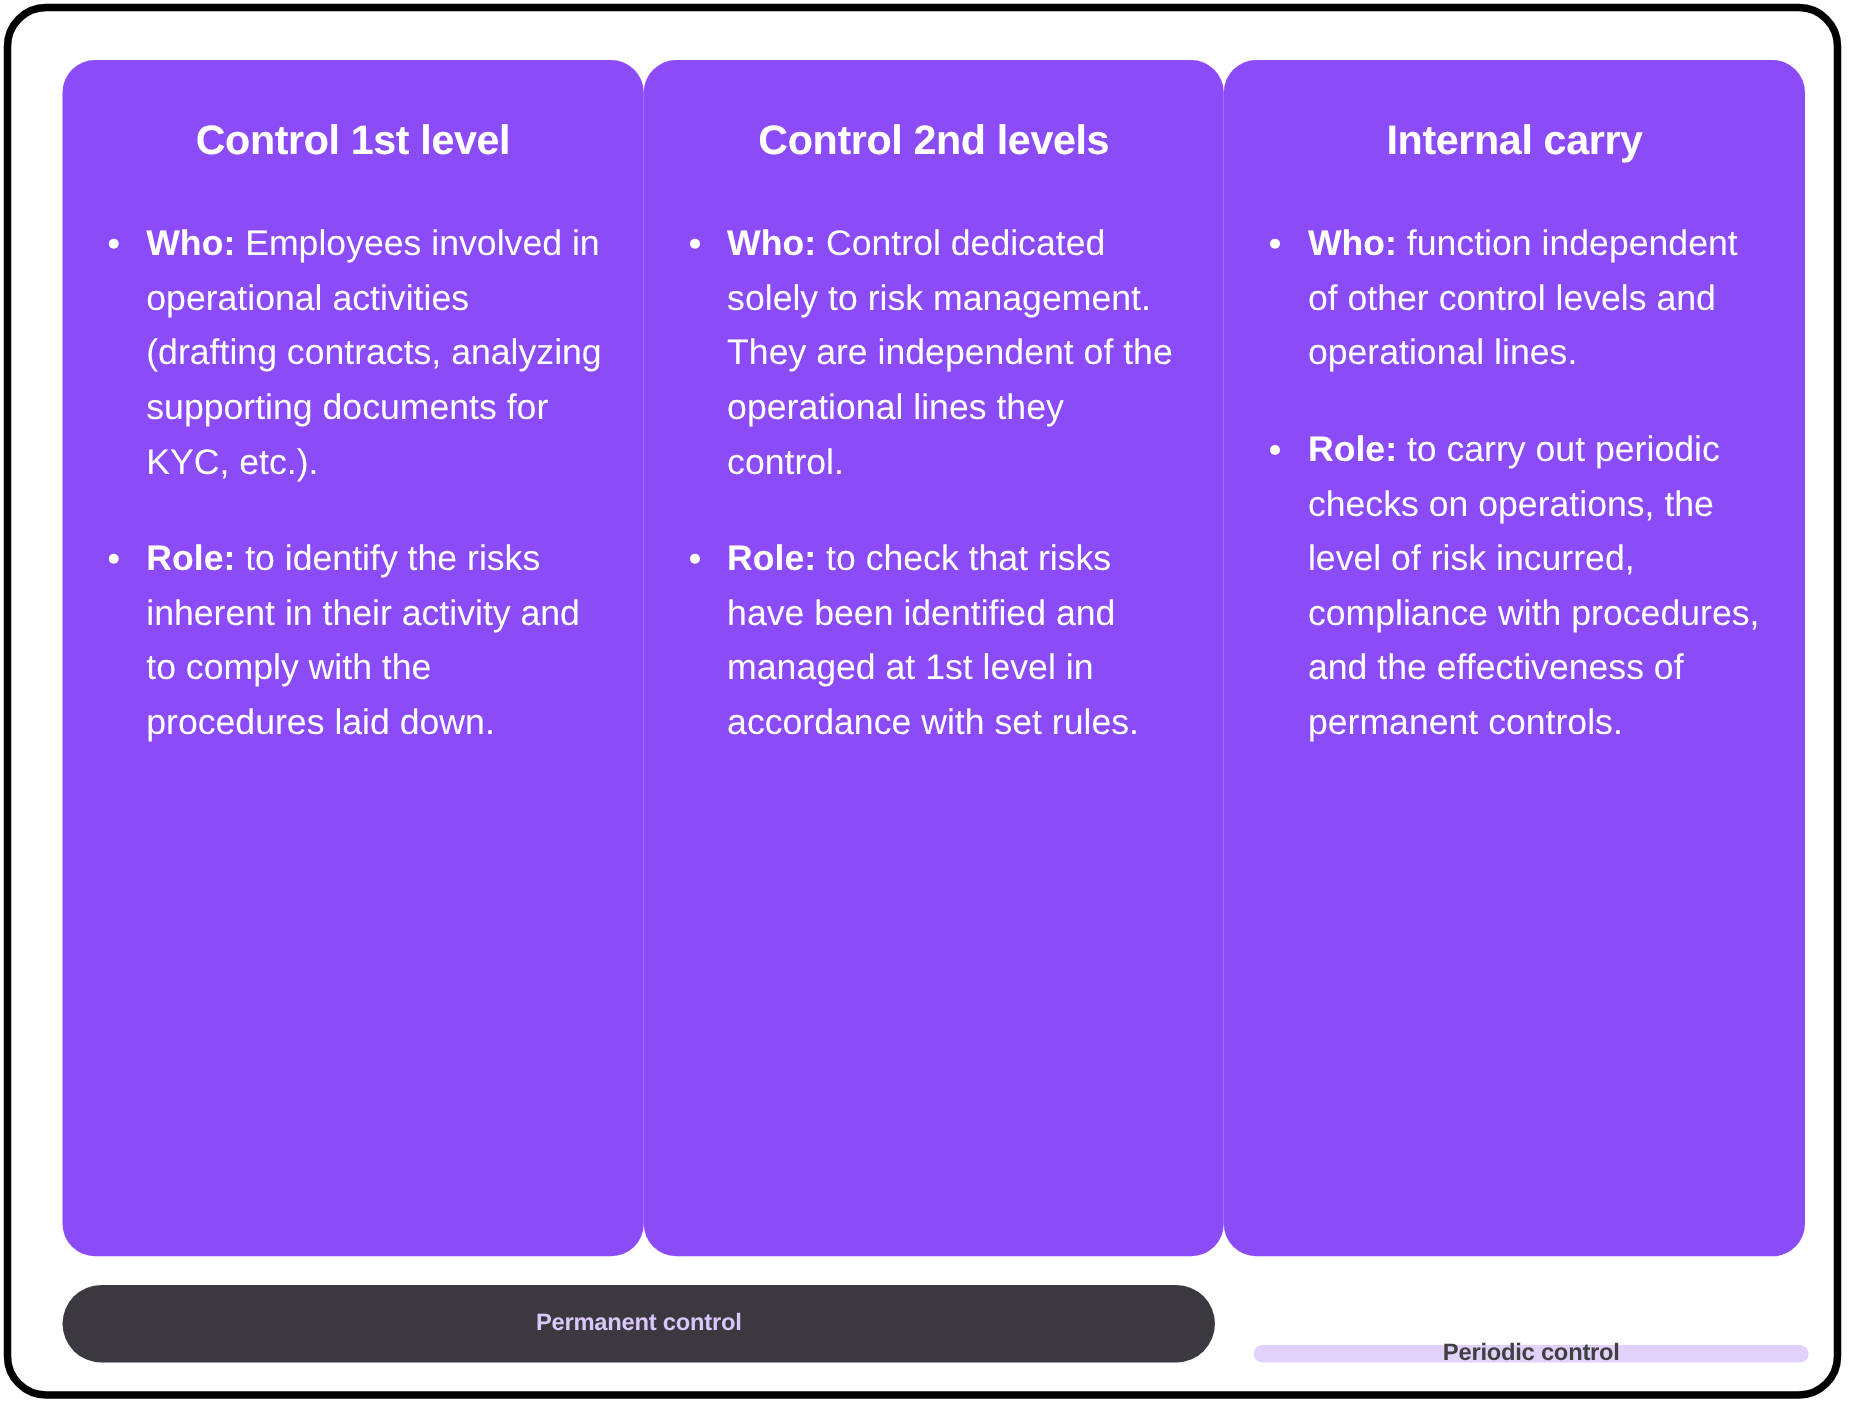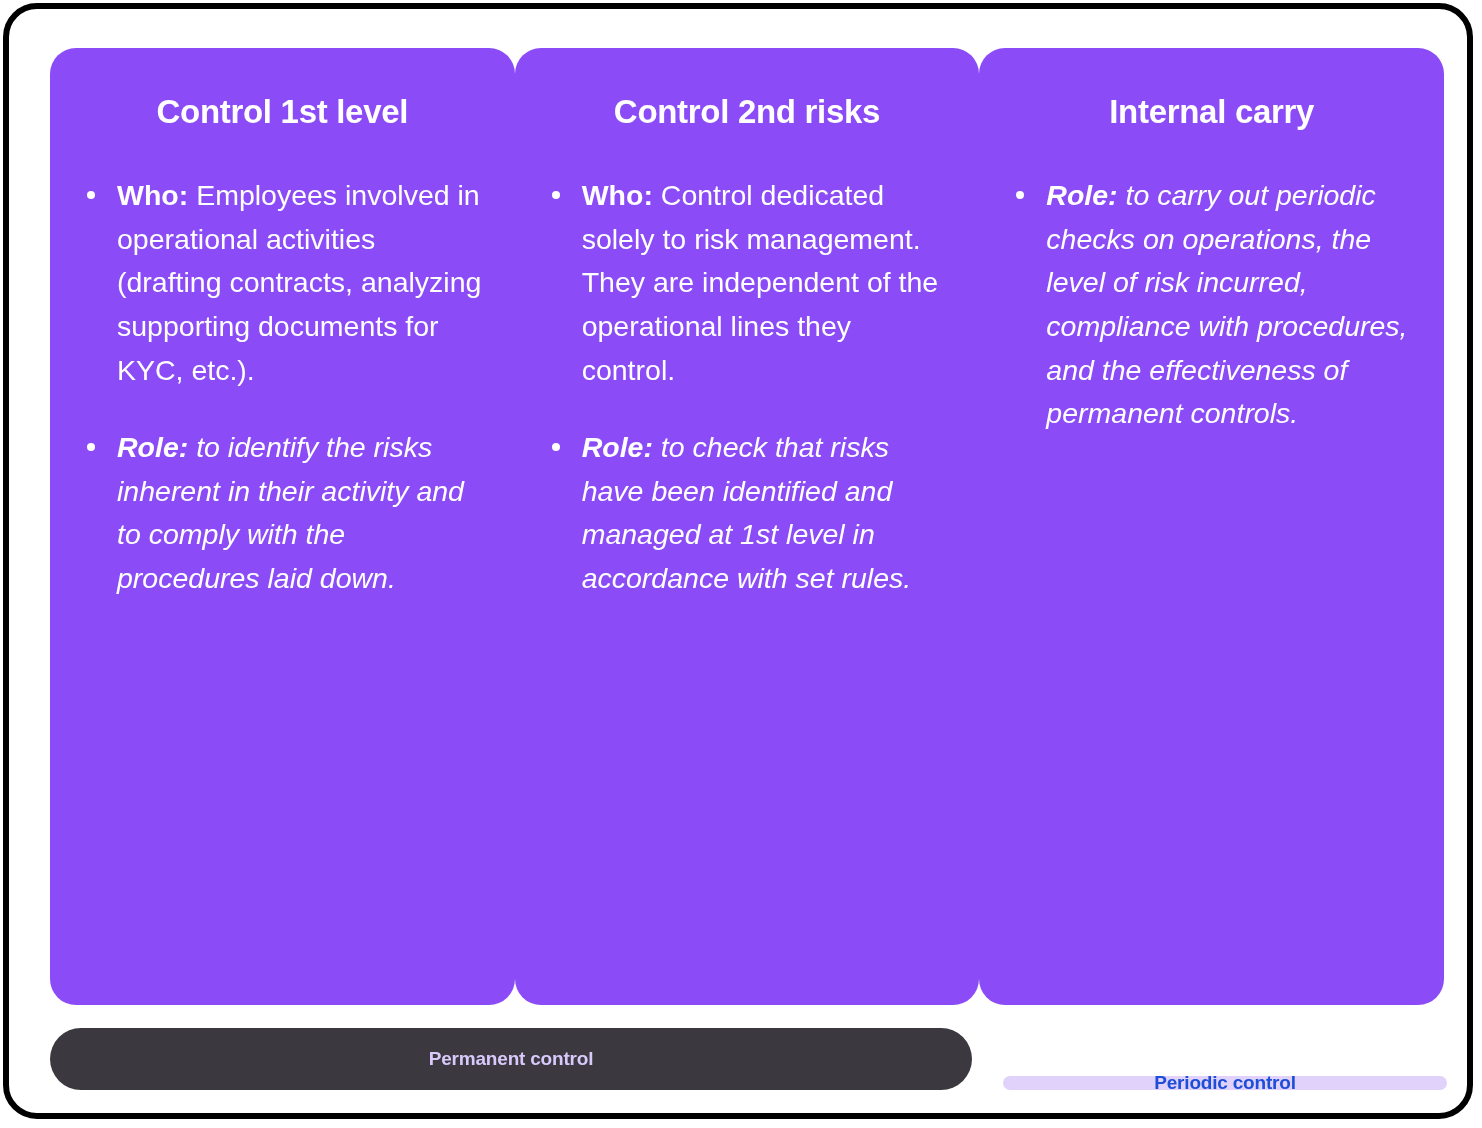--- a/index.html
+++ b/index.html
@@ -61,21 +61,21 @@
   }
 
   .bullet {
     position: relative;
     color: #ffffff;
     font-size: 28.5px;
     line-height: 1.53;
     padding-left: 39px;
     margin-bottom: 34px;
   }
-  .bullet:last-child { margin-bottom: 0; font-style: italic; }
+  .bullet:last-child { margin-bottom: 0; }
 
   .bullet .dot {
     position: absolute;
     left: 9px;
     top: 17px;
     width: 8px;
     height: 8px;
     border-radius: 50%;
     background: #ffffff;
   }
@@ -107,21 +107,21 @@
 
   .pill-permanent {
     width: 922px;
     background: #3b393f;
     color: #d9c8fb;
   }
 
   .pill-periodic {
     flex: 1 1 0;
     background: #e0d2fb;
-    color: #1d4ed8;
+    color: #404040;
     margin-top: 48px;
   }
 </style>
 </head>
 <body>
 
 <div class="frame">
 
   <div class="cards-row">
 
@@ -133,38 +133,42 @@
           <span class="lead">Who:</span><span> Employees involved in operational activities (drafting contracts, analyzing supporting documents for KYC, etc.).</span>
         </li>
         <li class="bullet">
           <span class="dot"></span>
           <span class="lead">Role:</span><span> to identify the risks inherent in their activity and to comply with the procedures laid down.</span>
         </li>
       </ul>
     </div>
 
     <div class="card">
-      <div class="card-title">Control 2nd risks</div>
+      <div class="card-title">Control 2nd levels</div>
       <ul class="bullets">
         <li class="bullet">
           <span class="dot"></span>
           <span class="lead">Who:</span><span> Control dedicated solely to risk management. They are independent of the operational lines they control.</span>
         </li>
         <li class="bullet">
           <span class="dot"></span>
           <span class="lead">Role:</span><span> to check that risks have been identified and managed at 1st level in accordance with set rules.</span>
         </li>
       </ul>
     </div>
 
     <div class="card">
       <div class="card-title">Internal carry</div>
       <ul class="bullets">
         <li class="bullet">
           <span class="dot"></span>
+          <span class="lead">Who:</span><span> function independent of other control levels and operational lines.</span>
+        </li>
+        <li class="bullet">
+          <span class="dot"></span>
           <span class="lead">Role:</span><span> to carry out periodic checks on operations, the level of risk incurred, compliance with procedures, and the effectiveness of permanent controls.</span>
         </li>
       </ul>
     </div>
 
   </div>
 
   <div class="footer-row">
     <div class="pill pill-permanent">Permanent control</div>
     <div class="pill pill-periodic">Periodic control</div>

